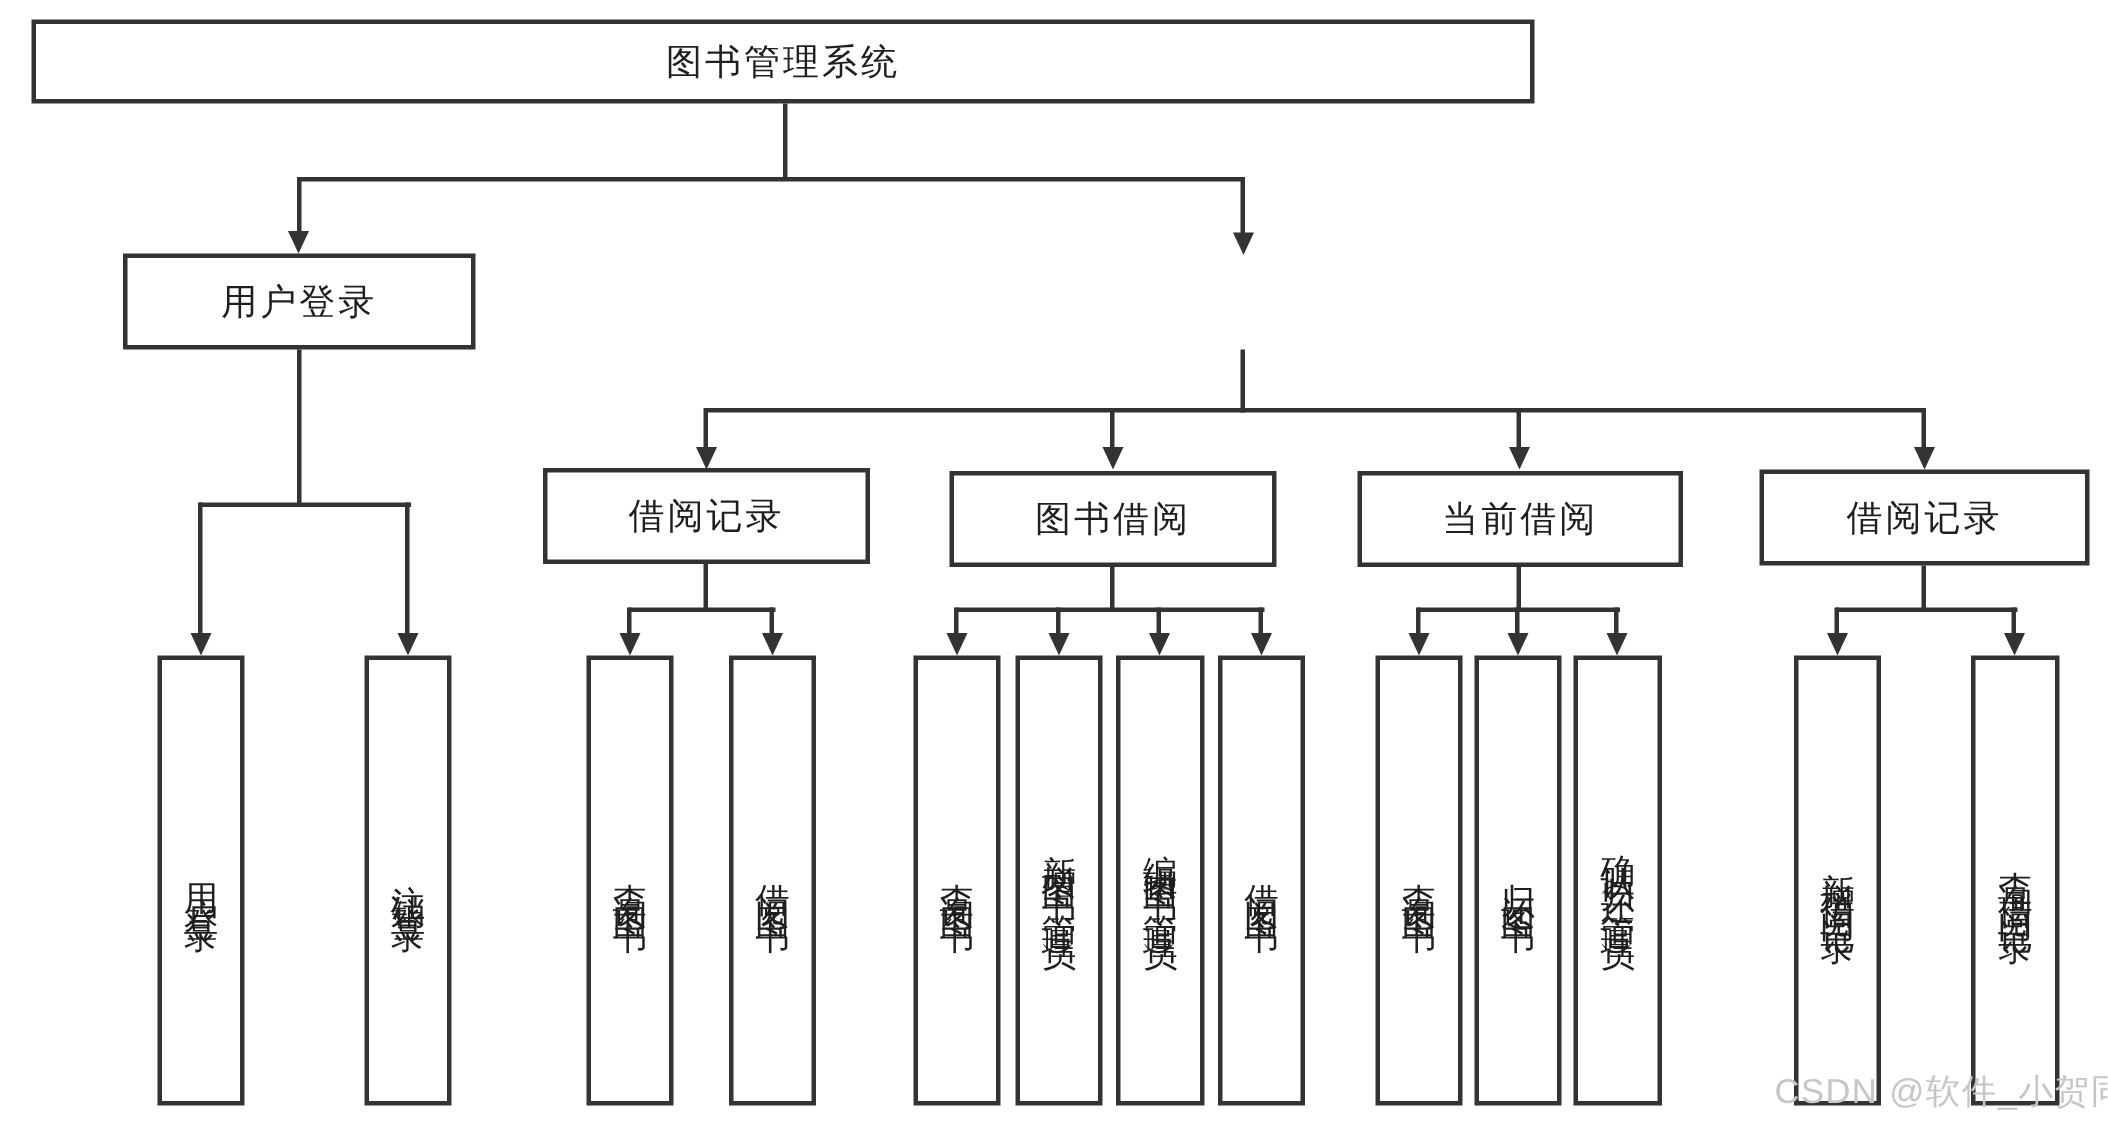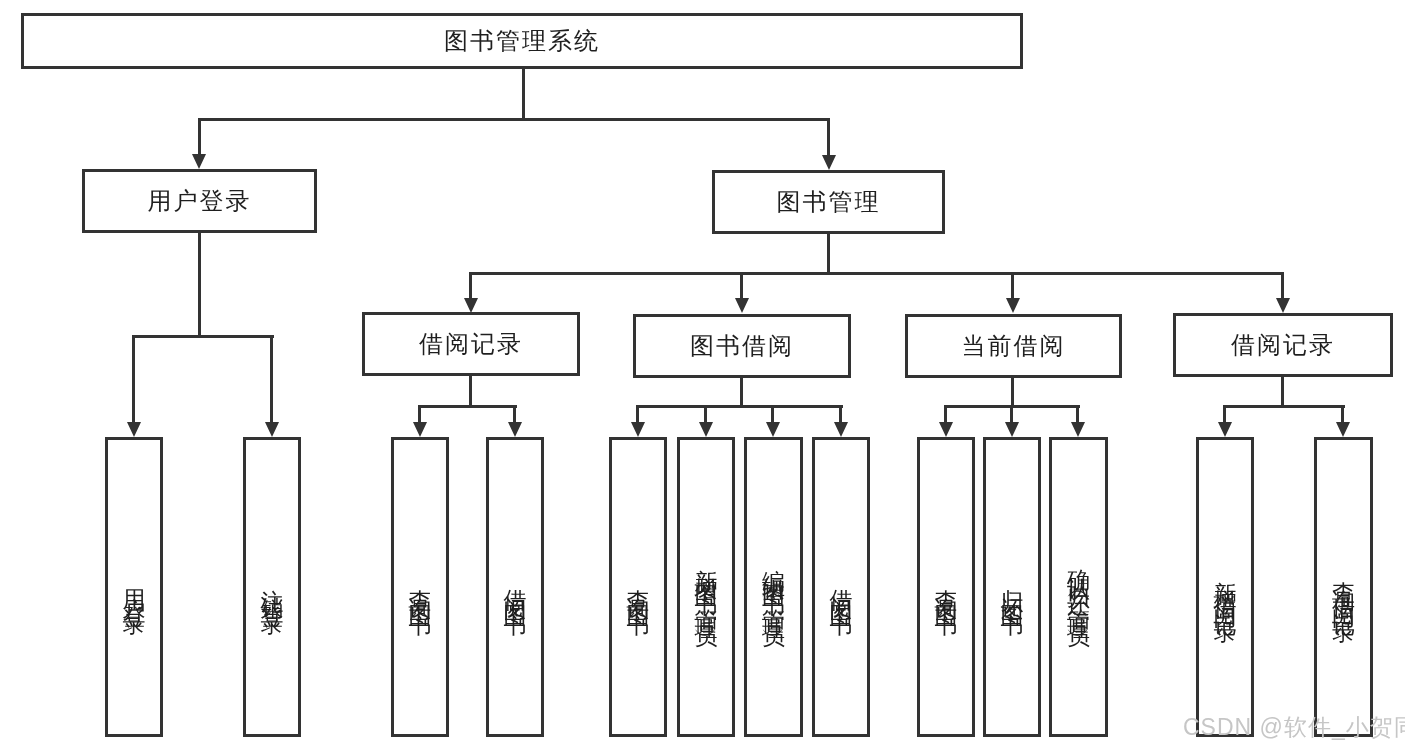--- a/index.html
+++ b/index.html
@@ -48,21 +48,20 @@
   }
 </style>
 </head>
 <body>
 
 <div class="stage">
 
   <div class="hbox" style="left:21px;top:13px;width:1002px;height:56px;">图书管理系统</div>
 
   <div class="hbox" style="left:82px;top:169px;width:235px;height:64px;">用户登录</div>
-  <div class="hbox" style="left:712px;top:170px;width:233px;height:64px;">图书管理</div>
 
   <div class="hbox" style="left:362px;top:312px;width:218px;height:64px;">借阅记录</div>
   <div class="hbox" style="left:633px;top:314px;width:218px;height:64px;">图书借阅</div>
   <div class="hbox" style="left:905px;top:314px;width:217px;height:64px;">当前借阅</div>
   <div class="hbox" style="left:1173px;top:313px;width:220px;height:64px;">借阅记录</div>
 
   <div class="vbox" style="left:105px;top:437px;width:58px;height:300px;">用户登录</div>
   <div class="vbox" style="left:243px;top:437px;width:58px;height:300px;">注销登录</div>
 
   <div class="vbox" style="left:391px;top:437px;width:58px;height:300px;">查询图书</div>

